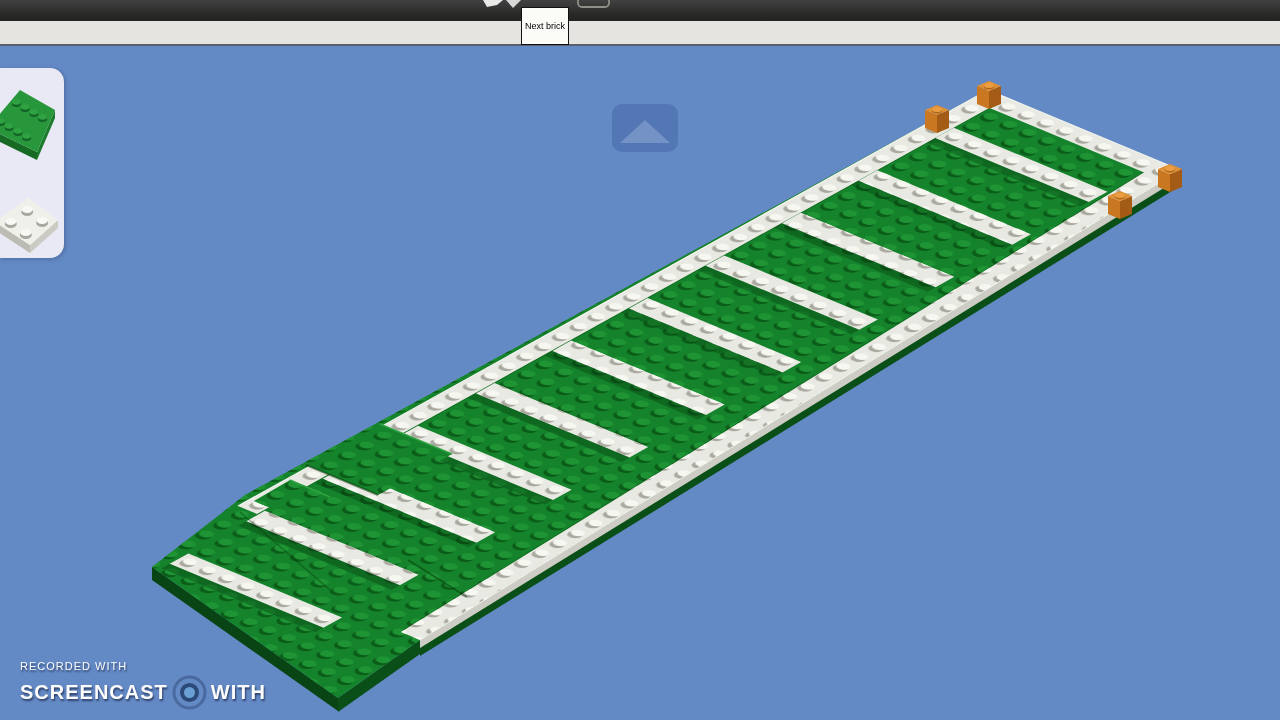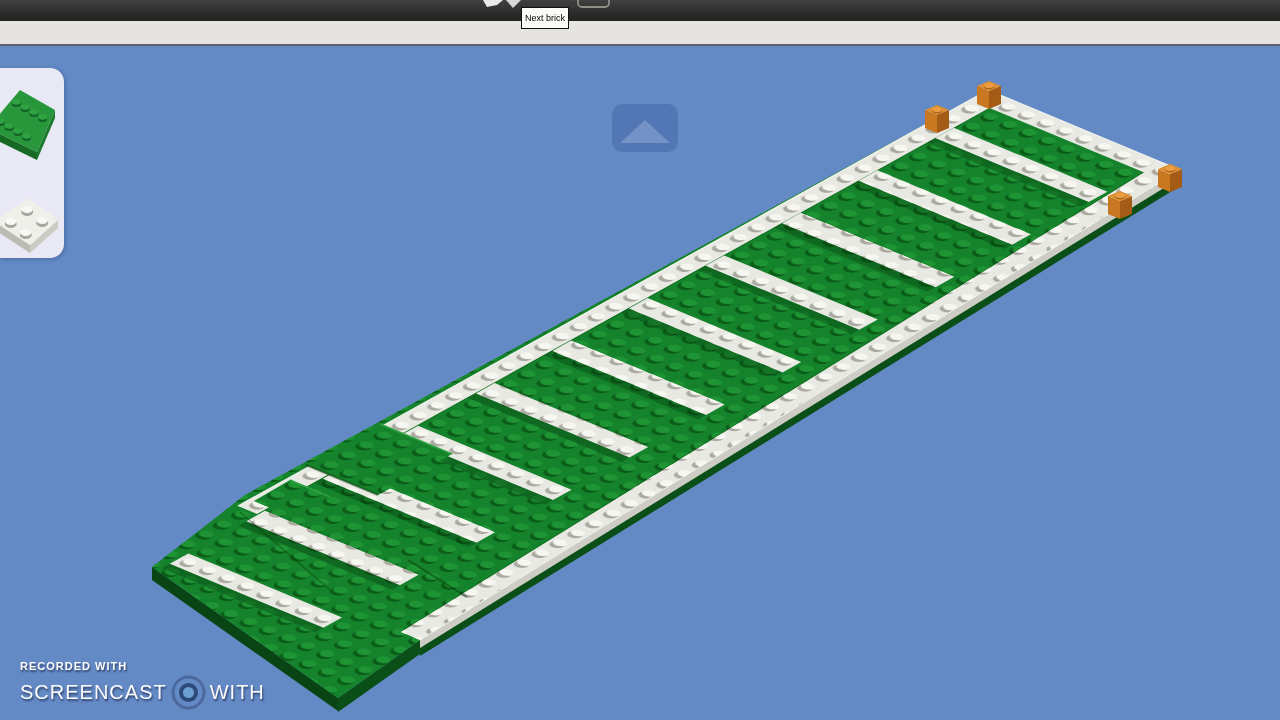--- a/index.html
+++ b/index.html
@@ -14,21 +14,21 @@
 6 70%,#232422);
   }
   .top-bar{background:linear-gradient(#404140,#272826 75%,#232422);}
   .toolbar-strip{
     position:absolute;left:0;top:21px;width:1280px;height:25px;
     background:#e5e4e0;border-bottom:2px solid #596070;box-sizing:border-box;
   }
   .tooltip{
     position:absolute;left:521px;top:7px;height:12px;
     background:#fbfbf7;border:1px solid #111;color:#000;
-    font-size:9px;line-height:12px;padding:4px 3px;white-space:nowrap;z-index:60;
+    font-size:9px;line-height:12px;padding:12px 3px;white-space:nowrap;z-index:60;
   }
   .topbar-svg{position:absolute;left:0;top:0;z-index:55;}
   
   .viewport{
     position:absolute;left:0;top:46px;width:1280px;height:674px;
     background:#648ac6;
   }
   .scene-svg{position:absolute;left:0;top:0;z-index:5;}
   
   .palette{
@@ -42,26 +42,26 @@
     background:#5377b5;border-radius:10px;z-index:15;
   }
   .rot-up .tri{
     position:absolute;left:8px;top:16px;width:0;height:0;
     border-left:25px solid transparent;border-right:25px solid transparent;
     border-bottom:23px solid #7492c6;
   }
   
   .wm{position:absolute;left:20px;top:660px;z-index:25;color:#fcfcfc;}
   .wm-top{
-    font-size:11px;font-weight:bold;letter-spacing:1px;
+    font-size:11px;font-weight:normal;letter-spacing:1px;
     text-shadow:1px 2px 2px rgba(15,25,55,.65);
   }
   .wm-row{display:flex;align-items:center;margin-top:2px;}
   .wm-row .brand{
-    font-size:20px;font-weight:normal;letter-spacing:1px;
+    font-size:20px;font-weight:bold;letter-spacing:1px;
     text-shadow:1px 2px 2px rgba(15,25,55,.65);
   }
   .wm-row svg{margin:0 3px;}
 </style>
 </head>
 <body>
 
 <div class="top-bar"></div>
 <svg class="topbar-svg" width="1280" height="25">
   <polygon points="483,0 503,0 497,5 487,7" fill="#e9e9e7"></polygon>

